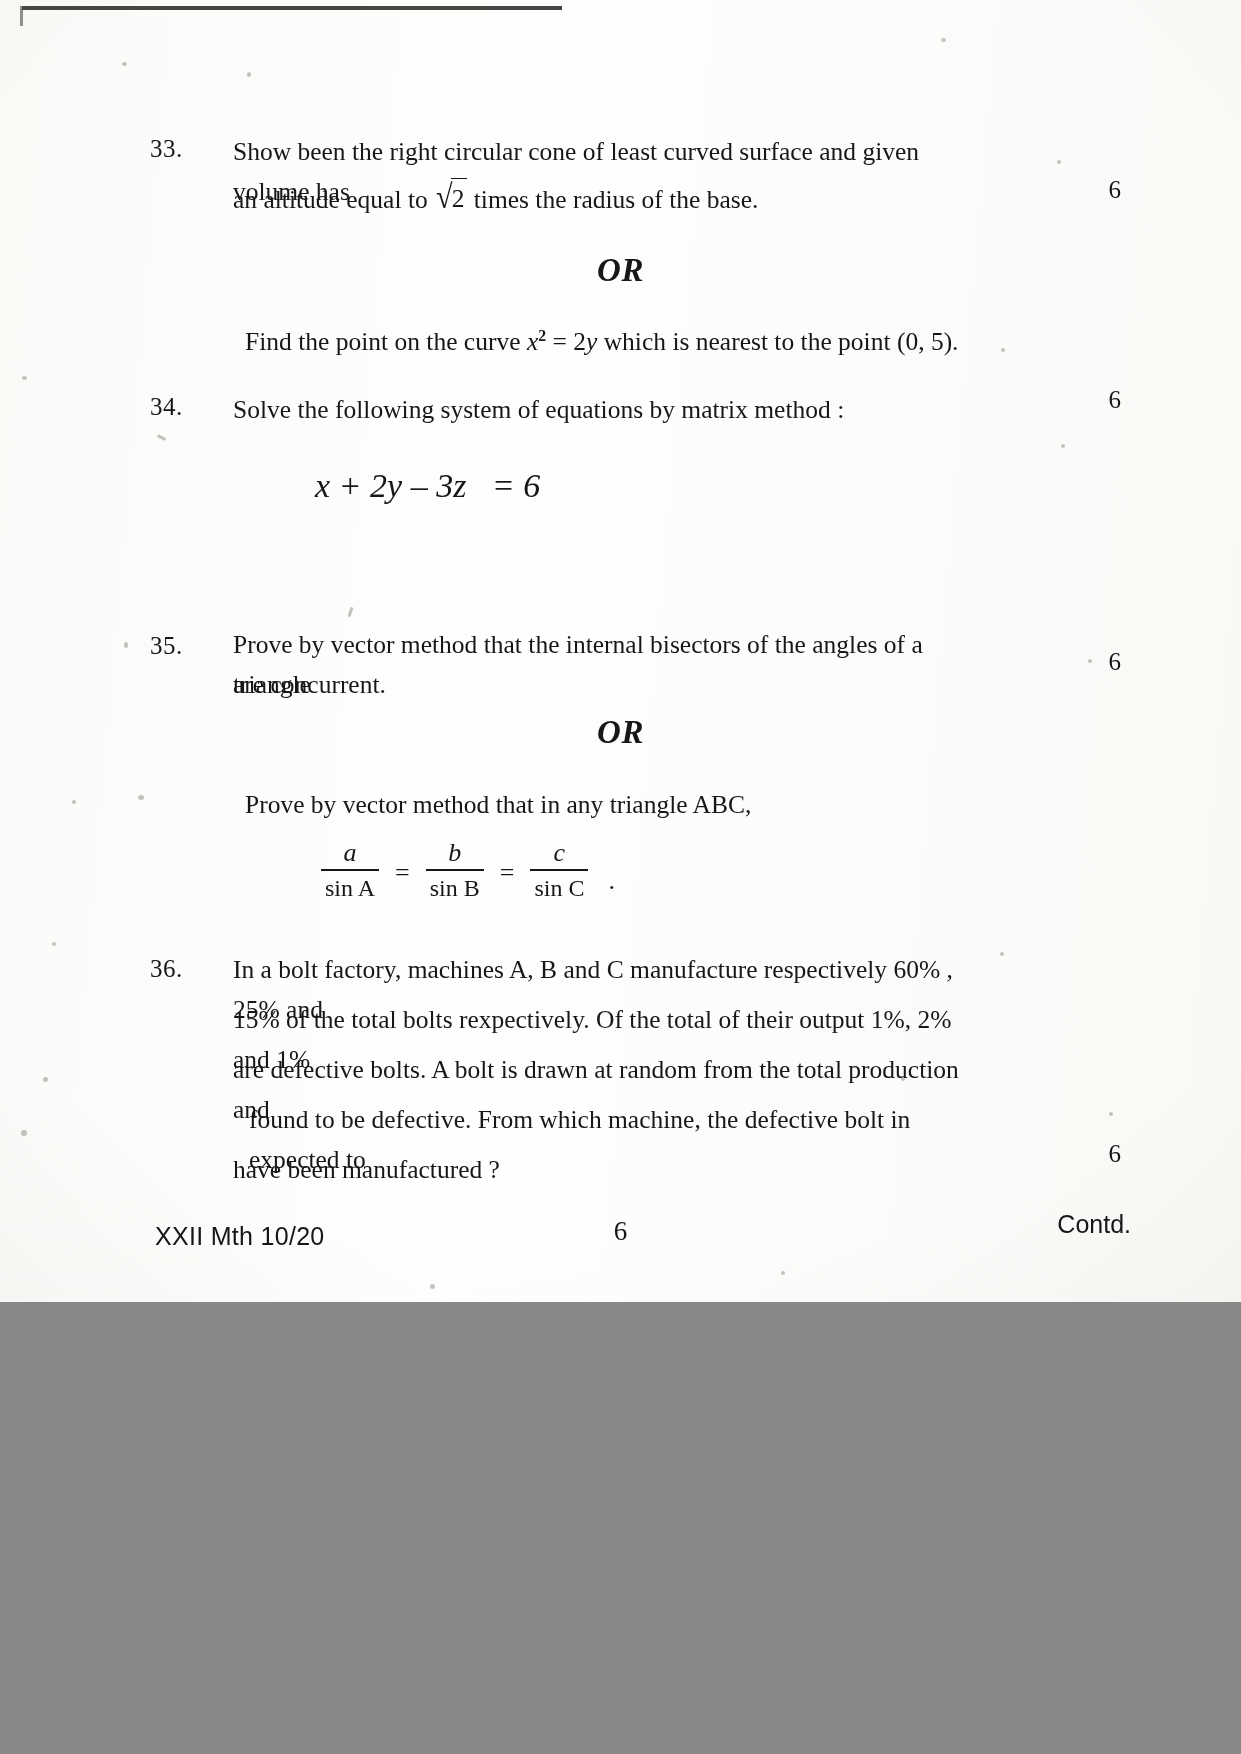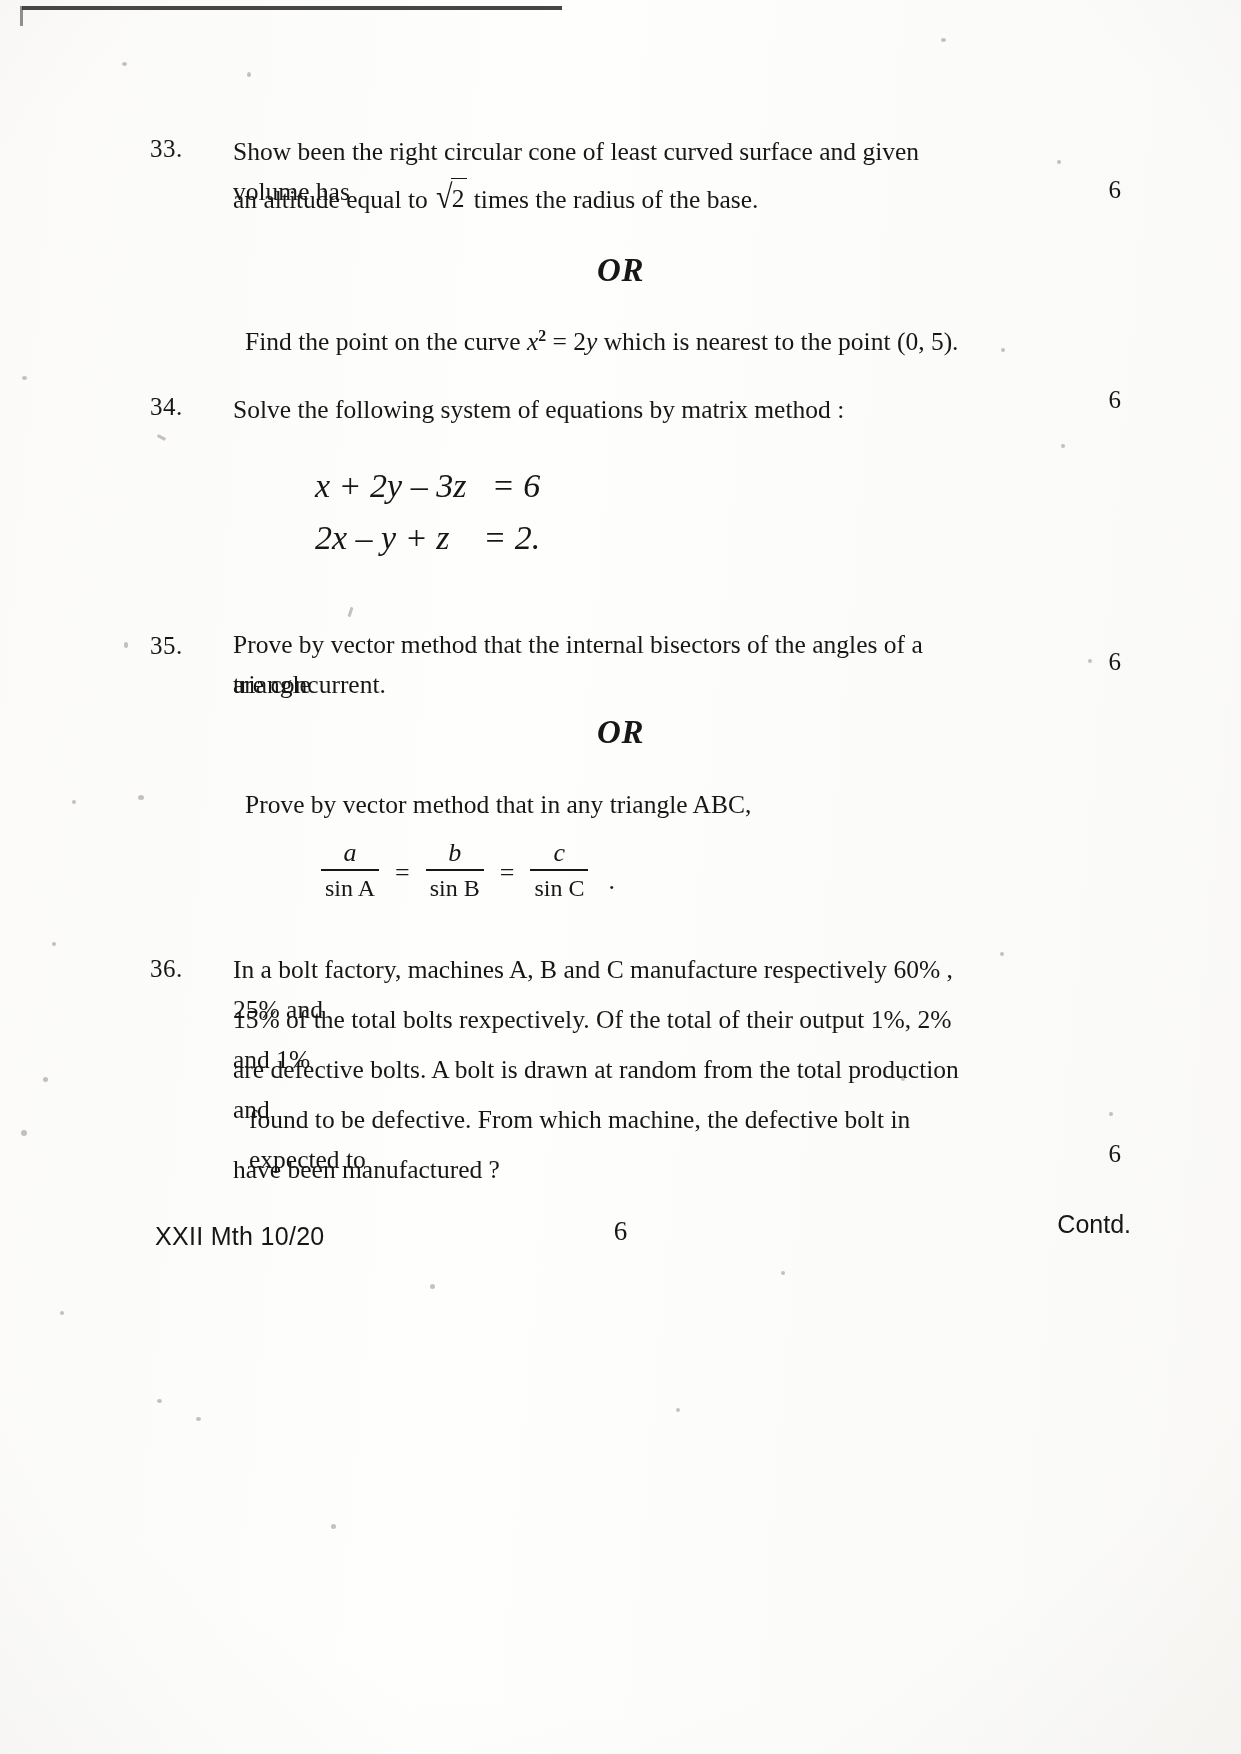--- a/index.html
+++ b/index.html
@@ -3,21 +3,21 @@
 <meta charset="utf-8">
 <style>
   html, body {
     margin: 0;
     padding: 0;
     background: #888;
   }
   .page {
     position: relative;
     width: 1241px;
-    height: 1754px;
+    height: 1302px;
     margin: 0 auto;
     background: #ffffff;
     overflow: hidden;
     font-family: "Liberation Serif", "DejaVu Serif", serif;
     color: #171717;
     
     background-image:
       radial-gradient(ellipse 120% 95% at 50% 45%, rgba(255,255,255,0) 55%, rgba(120,118,112,0.10) 100%),
       linear-gradient(95deg, rgba(246,245,241,0.55), rgba(252,251,248,0.2) 40%, rgba(243,242,237,0.5));
   }
@@ -251,21 +251,20 @@
     <div class="indent-body" style="top:322px; line-height:40px;">
       <span>Find the point on the curve </span><span class="mi">x</span><sup class="exp">2</sup><span> = 2</span><span class="mi">y</span><span> which is nearest to the point (0, 5).</span>
     </div>
 
     <div class="qnum" style="top:393px;">34.</div>
     <div class="qbody" style="top:390px; line-height:40px;">Solve the following system of equations by matrix method :</div>
     <div class="marks" style="top:386px;">6</div>
 
     <div class="eqblock" style="top:460px;">
       <span class="eq mi">x + 2y – 3z   = 6</span>
-      <span class="eq mi">2x – y + z    = 2.</span>
     </div>
 
     <div class="qnum" style="top:632px;">35.</div>
     <div class="qbody" style="top:625px; line-height:40px;">Prove by vector method that the internal bisectors of the angles of a triangle</div>
     <div class="qbody" style="top:665px; line-height:40px;">are concurrent.</div>
     <div class="marks" style="top:648px;">6</div>
 
     <div class="or" style="top:714px;">OR</div>
 
     <div class="indent-body" style="top:785px; line-height:40px;">Prove by vector method that in any triangle ABC,</div>

